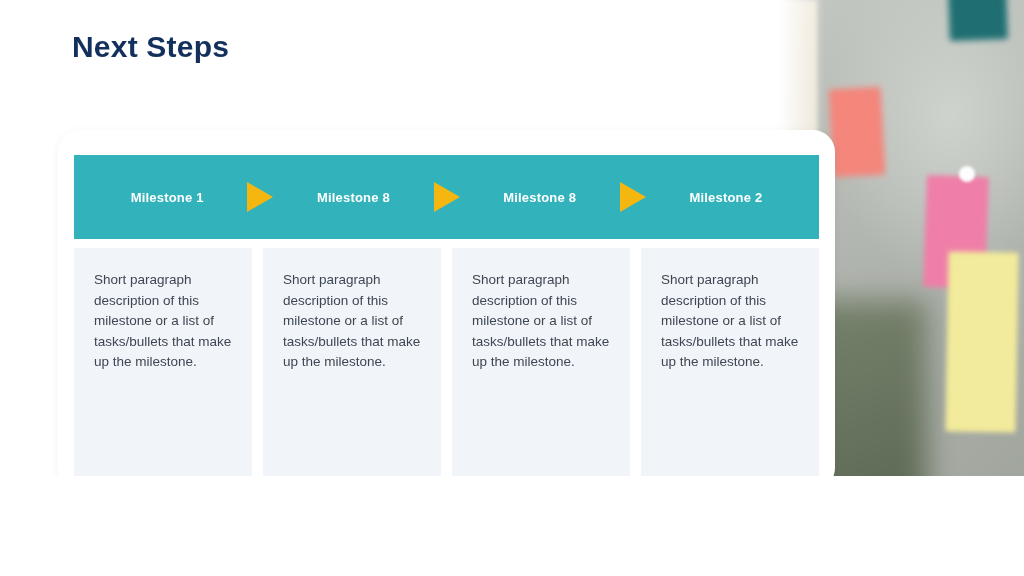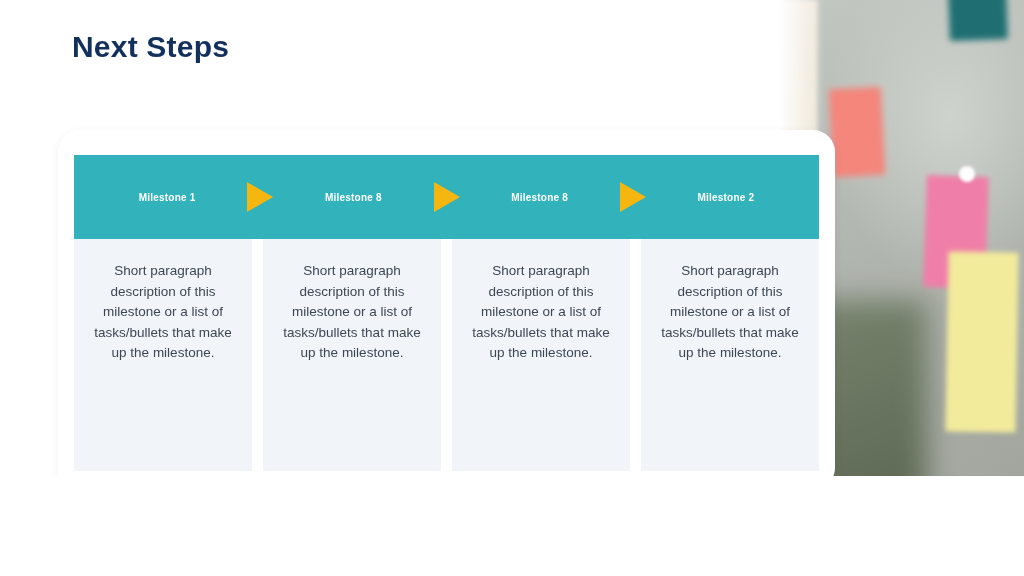--- a/index.html
+++ b/index.html
@@ -12,21 +12,20 @@
     overflow: hidden;
     font-family: "Liberation Sans", sans-serif;
     background: #ffffff;
   }
   .slide {
     position: relative;
     width: 1024px;
     height: 476px;
     background: #ffffff;
     overflow: hidden;
-    text-align: center;
   }
 
   
   .photo-panel {
     position: absolute;
     top: 0;
     right: 0;
     width: 245px;
     height: 576px;
     overflow: hidden;
@@ -141,41 +140,41 @@
     display: flex;
     height: 84px;
     background: #32b3bb;
   }
   .head-cell {
     flex: 1 1 0;
     display: flex;
     align-items: center;
     justify-content: center;
     color: #ffffff;
-    font-size: 10px;
+    font-size: 13px;
     font-weight: bold;
     letter-spacing: .2px;
     position: relative;
   }
   .arrow {
     position: absolute;
     right: -13px;
     top: 50%;
     transform: translateY(-50%);
     width: 0; height: 0;
     border-top: 15px solid transparent;
     border-bottom: 15px solid transparent;
     border-left: 26px solid #f5b610;
     z-index: 3;
   }
   .body-row {
     display: flex;
     height: 232px;
     gap: 11px;
-    margin-top: 0;
+    margin-top: 9px;
   }
   .body-cell {
     flex: 1 1 0;
     background: #f1f5f9;
     padding: 22px 20px 0 20px;
     box-sizing: border-box;
     font-size: 13.5px;
     line-height: 20.5px;
     color: #3e4653;
   }

